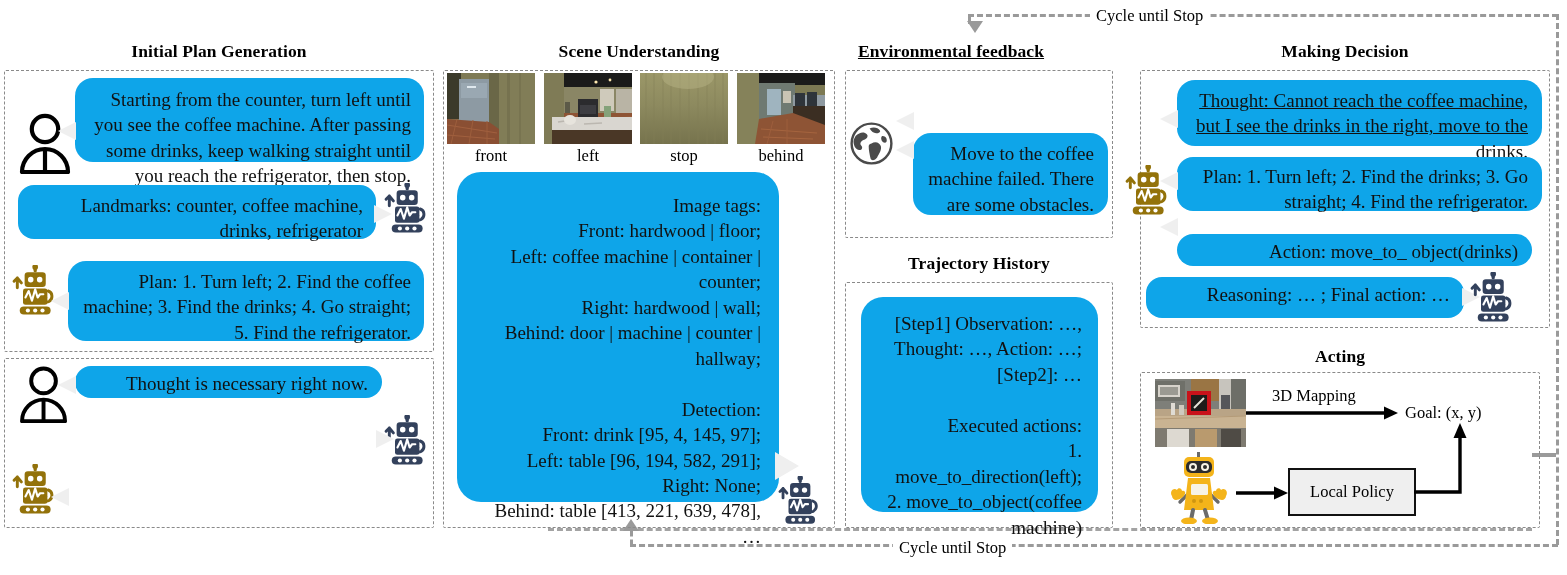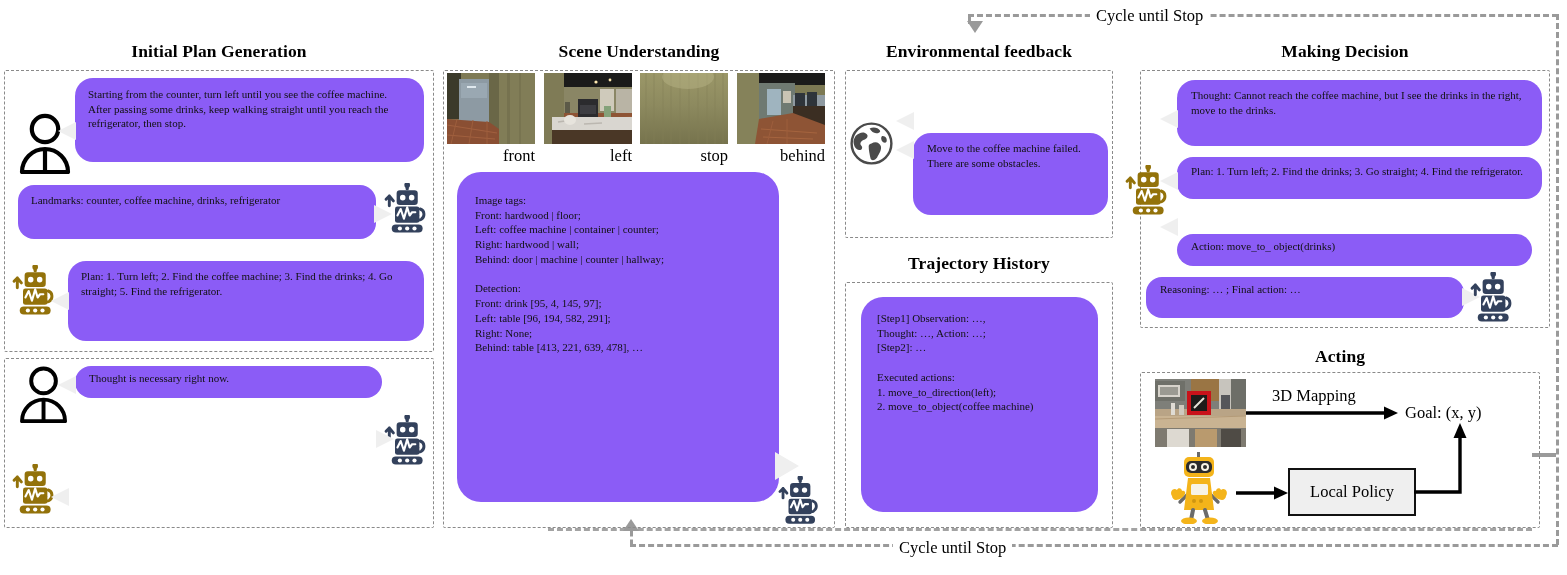--- a/index.html
+++ b/index.html
@@ -29,27 +29,28 @@
     position:absolute;
     border:1.6px dashed #8a8a8a;
     border-radius:2px;
     box-sizing:border-box;
     background:transparent;
   }
 
   
   .bubble{
     position:absolute;
-    background:#8b5cf6;
+    background:#0ea5e9;
     border-radius:16px;
     box-sizing:border-box;
-    font-size:11px;
+    font-size:19px;
     line-height:1.33;
     padding:8px 13px;
     color:#111;
+    text-align:right;
   }
   .bubble.r18{border-radius:18px;}
   .bubble-tail{
     position:absolute;
     width:0;height:0;
     border-style:solid;
   }
   
   .tail-left{
     border-width:9px 18px 9px 0;
@@ -62,21 +63,21 @@
   }
 
   
   .thumb{
     position:absolute;
     overflow:hidden;
     background:#6d6a4a;
   }
   .thumb-label{
     position:absolute;
-    text-align:right;
+    text-align:center;
     font-size:16.5px;
   }
 
   
   .policy-box{
     position:absolute;
     border:2.2px solid #111;
     background:#efefef;
     box-sizing:border-box;
     display:flex;align-items:center;justify-content:center;
@@ -358,21 +359,21 @@
         <path d="M14 22 l-5 -6 M9 16 l0 12 M9 16 l-4 4" fill="none" stroke="#33415c" stroke-width="3.6" stroke-linecap="round"></path>
         <path d="M47 32 c6 2 6 10 1 13 c-4 2 -7 -2 -4 -5" fill="none" stroke="#33415c" stroke-width="3.6" stroke-linecap="round"></path>
         <rect x="12" y="51" width="38" height="10" rx="5"></rect>
         <circle cx="22" cy="56" r="2.6" fill="#fff"></circle>
         <circle cx="31" cy="56" r="2.6" fill="#fff"></circle>
         <circle cx="40" cy="56" r="2.6" fill="#fff"></circle>
       </g>
     </svg>
   </div>
 
-  <div class="col-title abs" style="left:845px;top:41px;width:268px;">Environmental feedback</div>
+  <div class="col-title abs" style="left:817px;top:41px;width:268px;text-decoration:underline;">Environmental feedback</div>
 
   <div class="panel" style="left:845px;top:70px;width:268px;height:168px;"></div>
 
   <div class="abs" style="left:849px;top:121px;width:45px;height:45px;">
     <svg viewBox="0 0 48 48" width="45" height="45">
       <circle cx="24" cy="24" r="21.2" fill="#ffffff" stroke="#4a4a4a" stroke-width="2.6"></circle>
       <g fill="#4a4a4a">
         <path d="M7 16 c4 -4 9 -5 12 -2 c2 2 0 5 -3 6 c-3 1 -5 4 -3 6 c2 2 1 5 -2 5 c-4 0 -7 -6 -6 -11 Z"></path>
         <path d="M22 8 c4 -2 9 -1 11 2 c1 2 -2 3 -4 3 c-3 0 -5 -2 -7 -5 Z"></path>
         <path d="M24 24 c4 -3 9 -1 10 3 c1 4 -2 8 -4 12 c-2 3 -6 4 -7 1 c-1 -4 -2 -9 -2 -13 c0 -2 2 -3 3 -3 Z"></path>
@@ -415,24 +416,24 @@
         <path d="M14 22 l-5 -6 M9 16 l0 12 M9 16 l-4 4" fill="none" stroke="#93720a" stroke-width="3.6" stroke-linecap="round"></path>
         <path d="M47 32 c6 2 6 10 1 13 c-4 2 -7 -2 -4 -5" fill="none" stroke="#93720a" stroke-width="3.6" stroke-linecap="round"></path>
         <rect x="12" y="51" width="38" height="10" rx="5"></rect>
         <circle cx="22" cy="56" r="2.6" fill="#fff"></circle>
         <circle cx="31" cy="56" r="2.6" fill="#fff"></circle>
         <circle cx="40" cy="56" r="2.6" fill="#fff"></circle>
       </g>
     </svg>
   </div>
 
-  <div class="bubble r18" style="left:1177px;top:80px;width:365px;height:66px;padding:8px 14px;">Thought: Cannot reach the coffee machine, but I see the drinks in the right, move to the drinks.</div>
+  <div class="bubble r18" style="left:1177px;top:80px;width:365px;height:66px;padding:8px 14px;text-decoration:underline;">Thought: Cannot reach the coffee machine, but I see the drinks in the right, move to the drinks.</div>
   <div class="bubble-tail tail-left" style="left:1160px;top:110px;"></div>
 
-  <div class="bubble" style="left:1177px;top:157px;width:365px;height:42px;padding:7px 14px;">Plan: 1. Turn left; 2. Find the drinks; 3. Go straight; 4. Find the refrigerator.</div>
+  <div class="bubble" style="left:1177px;top:157px;width:365px;height:54px;padding:7px 14px;">Plan: 1. Turn left; 2. Find the drinks; 3. Go straight; 4. Find the refrigerator.</div>
   <div class="bubble-tail tail-left" style="left:1160px;top:172px;"></div>
 
   <div class="bubble" style="left:1177px;top:234px;width:355px;height:32px;padding:5px 14px;">Action: move_to_ object(drinks)</div>
   <div class="bubble-tail tail-left" style="left:1160px;top:218px;"></div>
 
   <div class="bubble" style="left:1146px;top:277px;width:318px;height:41px;padding:5px 14px;">Reasoning: …  ;   Final action: …</div>
   <div class="bubble-tail tail-right" style="left:1462px;top:288px;"></div>
 
   <div class="abs" style="left:1468px;top:272px;width:52px;height:52px;">
     <svg viewBox="0 0 64 64" width="52" height="52">

